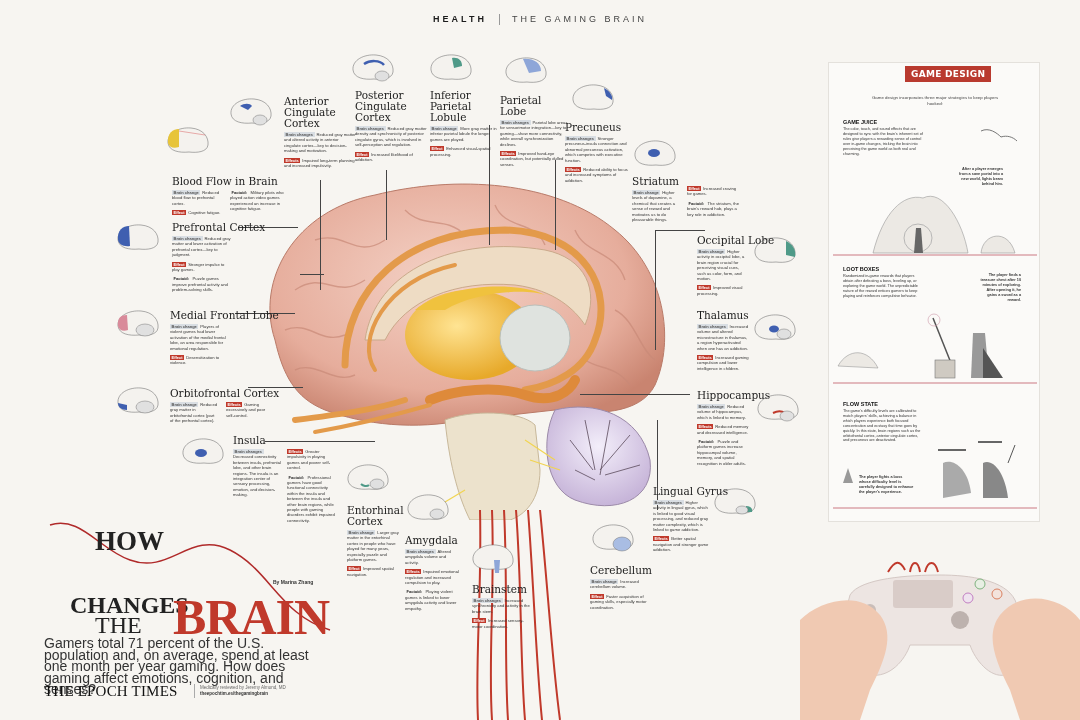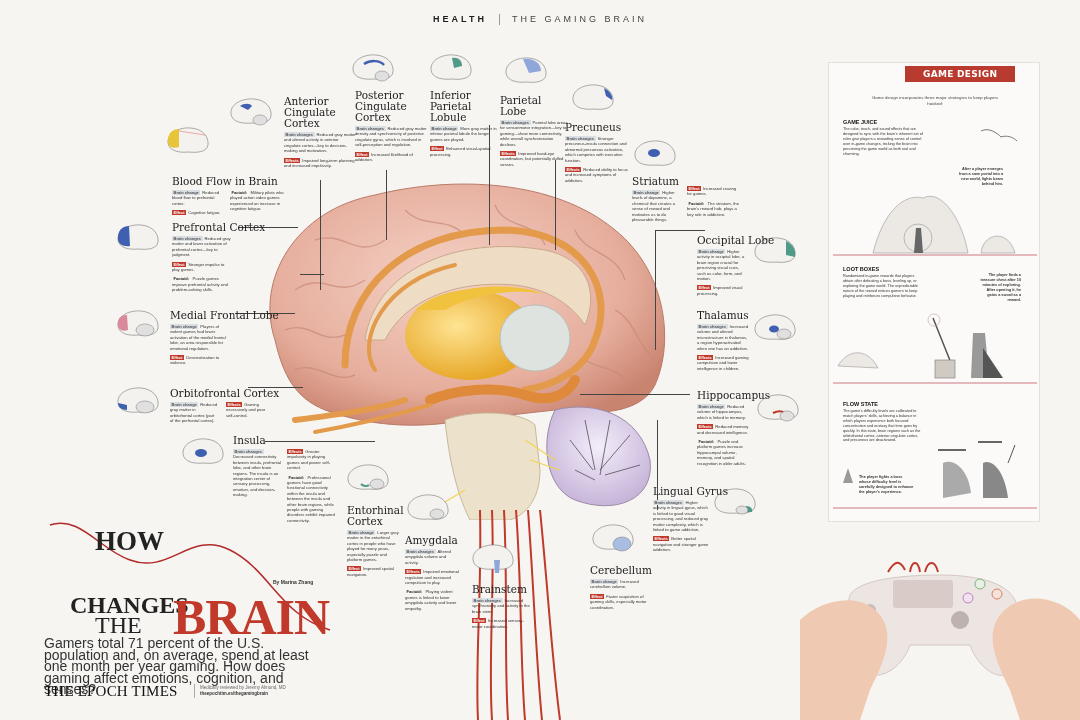--- a/index.html
+++ b/index.html
@@ -58,21 +58,21 @@
   .review { position: absolute; left: 200px; top: 685px; font-size: 4.5px; line-height: 6px; color: #666; }
   .review .url { font-weight: bold; color: #333; }
 
   
   .gd-panel {
     position: absolute; left: 828px; top: 62px; width: 212px; height: 460px;
     background: #fbfaf8; border: 1px solid #e4e1dc;
   }
   .gd-title {
     position: absolute; left: 76px; top: 3px; background: #b93a2f; color: #fff;
-    font-size: 9px; font-weight: bold; padding: 3px 18px; letter-spacing: 0.3px;
+    font-size: 9px; font-weight: bold; padding: 3px 6px; letter-spacing: 0.3px;
     font-family: "DejaVu Sans", sans-serif;
   }
   .gd-sub { position: absolute; left: 40px; top: 32px; width: 132px; text-align: center; font-size: 4.4px; line-height: 6px; color: #444; }
   .gd-sec { position: absolute; left: 14px; width: 80px; }
   .gd-sec .h { font-size: 5.5px; font-weight: bold; color: #111; margin-bottom: 2px; }
   .gd-sec .b { font-size: 3.8px; line-height: 4.9px; color: #333; }
   .gd-cap { position: absolute; font-size: 3.8px; line-height: 4.9px; color: #333; text-align: right; font-weight: bold; }
   .sketch { position: absolute; }
 
   .controller { position: absolute; left: 800px; top: 560px; width: 280px; height: 160px; }

